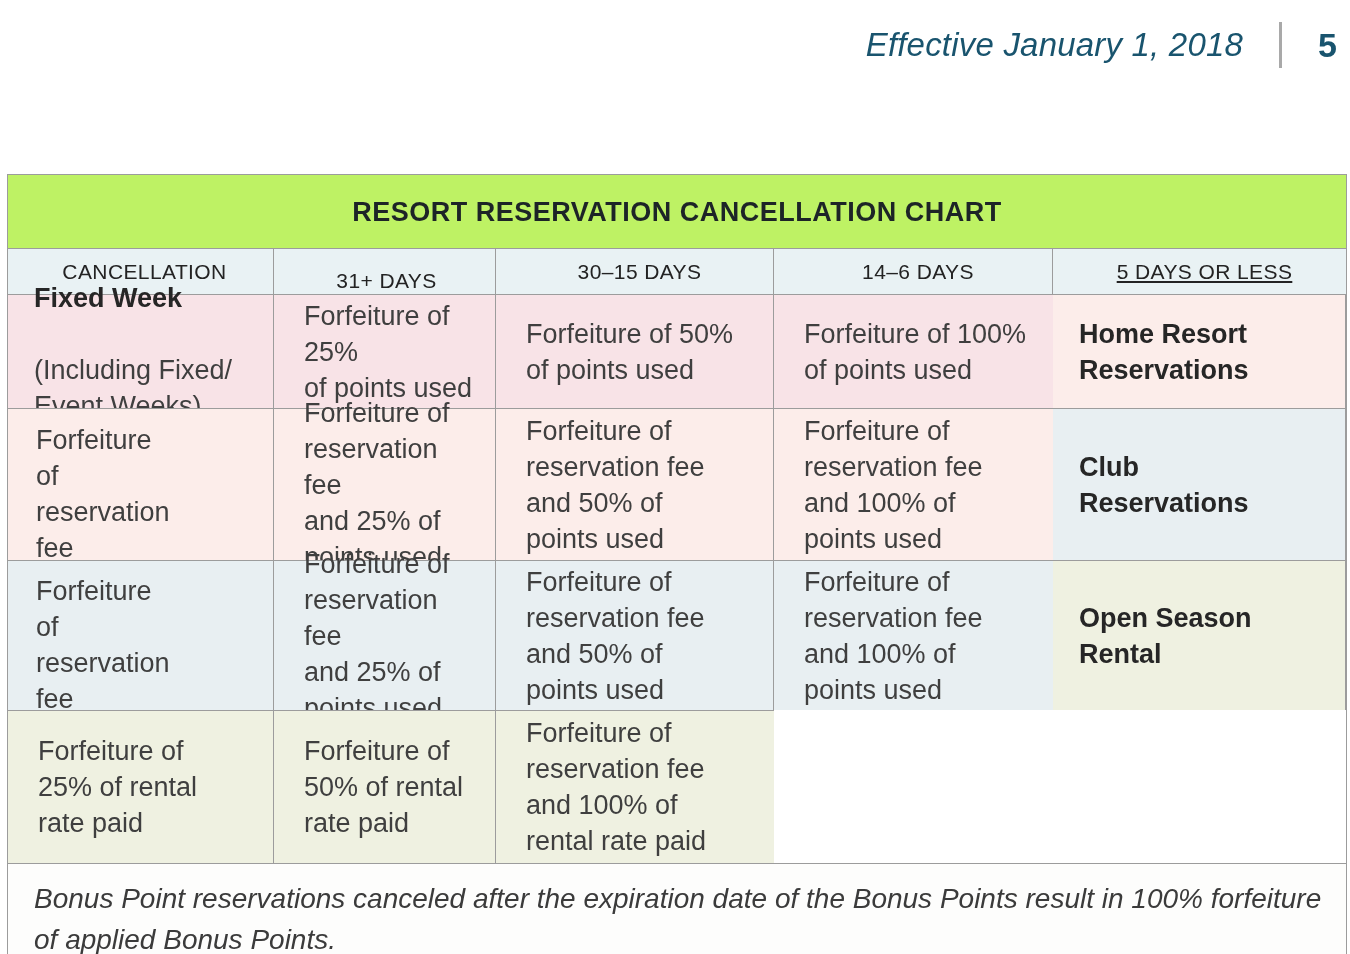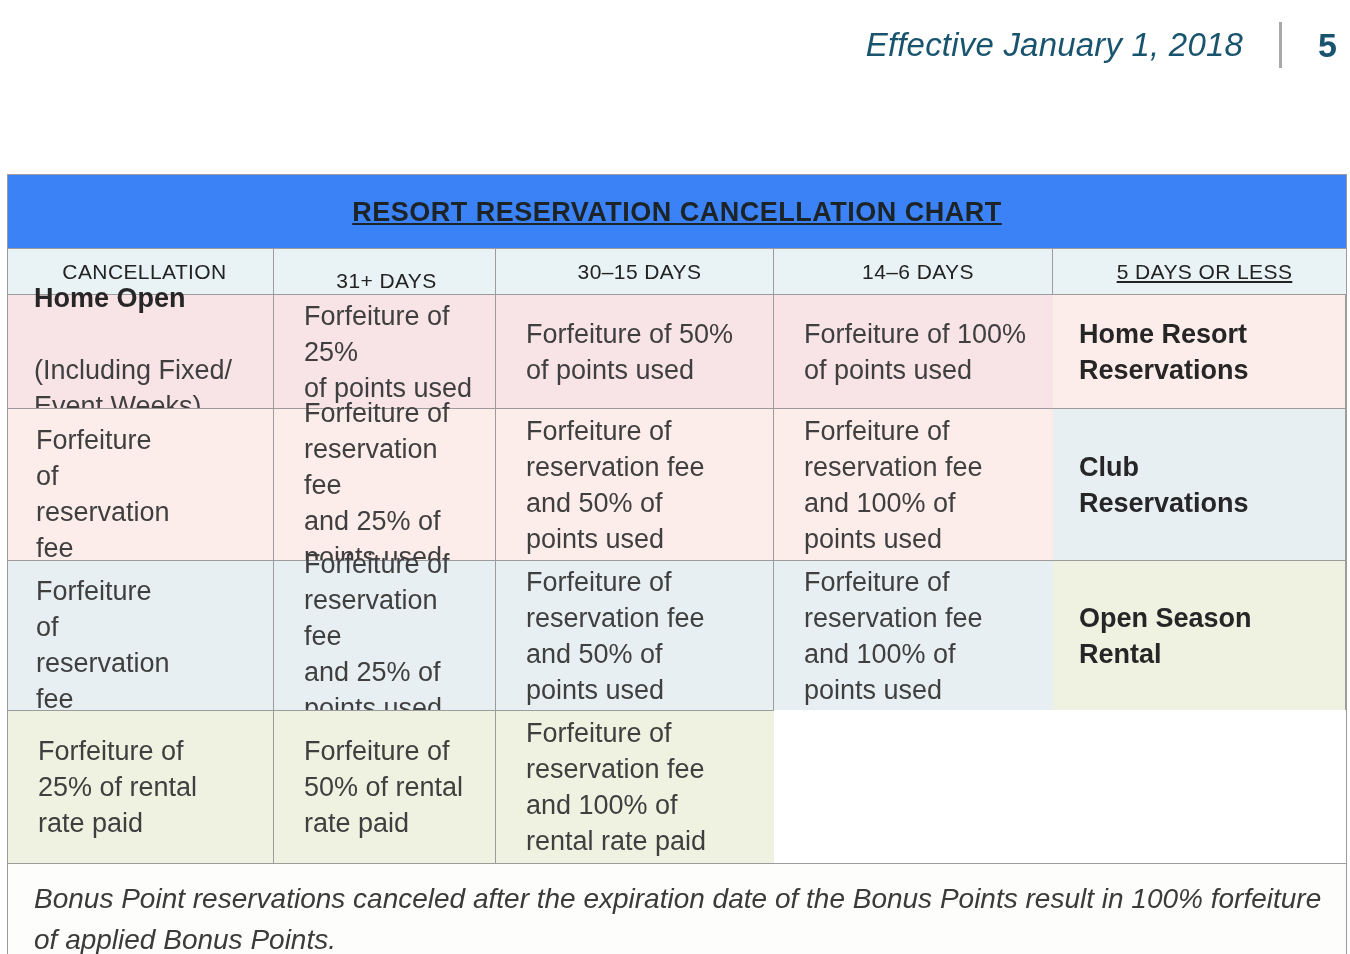--- a/index.html
+++ b/index.html
@@ -62,31 +62,31 @@
 <div>
 
   <div class="page-header">
     <span class="eff-date" style="color: rgb(25, 84, 110);">Effective January 1, 2018</span>
     <span class="hdr-divider"></span>
     <span class="page-num" style="color: rgb(25, 84, 110);">5</span>
   </div>
 
   <div class="chart">
 
-    <div class="cell span-all no-t no-r title-cell" style="background-color: #3b82f6; text-decoration: underline;">RESORT RESERVATION CANCELLATION CHART</div>
+    <div class="cell span-all no-t no-r title-cell" style="background-color: #bef264;">RESORT RESERVATION CANCELLATION CHART</div>
 
     <div class="cell head-cell c1" style="background-color: rgb(233, 242, 244);">CANCELLATION</div>
     <div class="cell head-cell c2" style="background-color: rgb(233, 242, 244);">31+ DAYS</div>
     <div class="cell head-cell c3" style="background-color: rgb(233, 242, 244);">30–15 DAYS</div>
     <div class="cell head-cell c4" style="background-color: rgb(233, 242, 244);">14–6 DAYS</div>
     <div class="cell head-cell c5 no-r" style="background-color: rgb(233, 242, 244); text-decoration: underline;">5 DAYS OR LESS</div>
 
     <div class="cell c1" style="background-color: rgb(248, 227, 231);">
       <span class="label-wrap">
-        <span class="row-label">Home Open</span>
+        <span class="row-label">Fixed Week</span>
         <span class="row-note">(Including Fixed/
 Event Weeks)</span>
       </span>
     </div>
     <div class="cell c3" style="background-color: rgb(248, 227, 231);">Forfeiture of 25%
 of points used</div>
     <div class="cell c4" style="background-color: rgb(248, 227, 231);">Forfeiture of 50%
 of points used</div>
     <div class="cell c5 no-r" style="background-color: rgb(248, 227, 231);">Forfeiture of 100%
 of points used</div>

